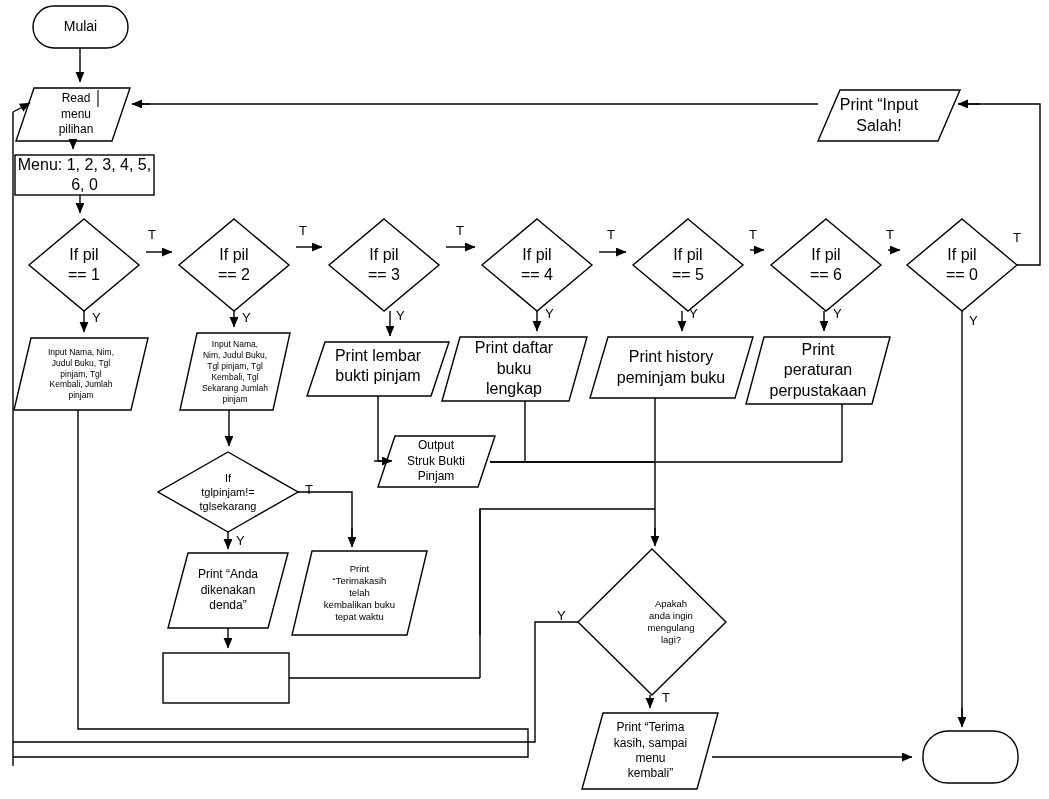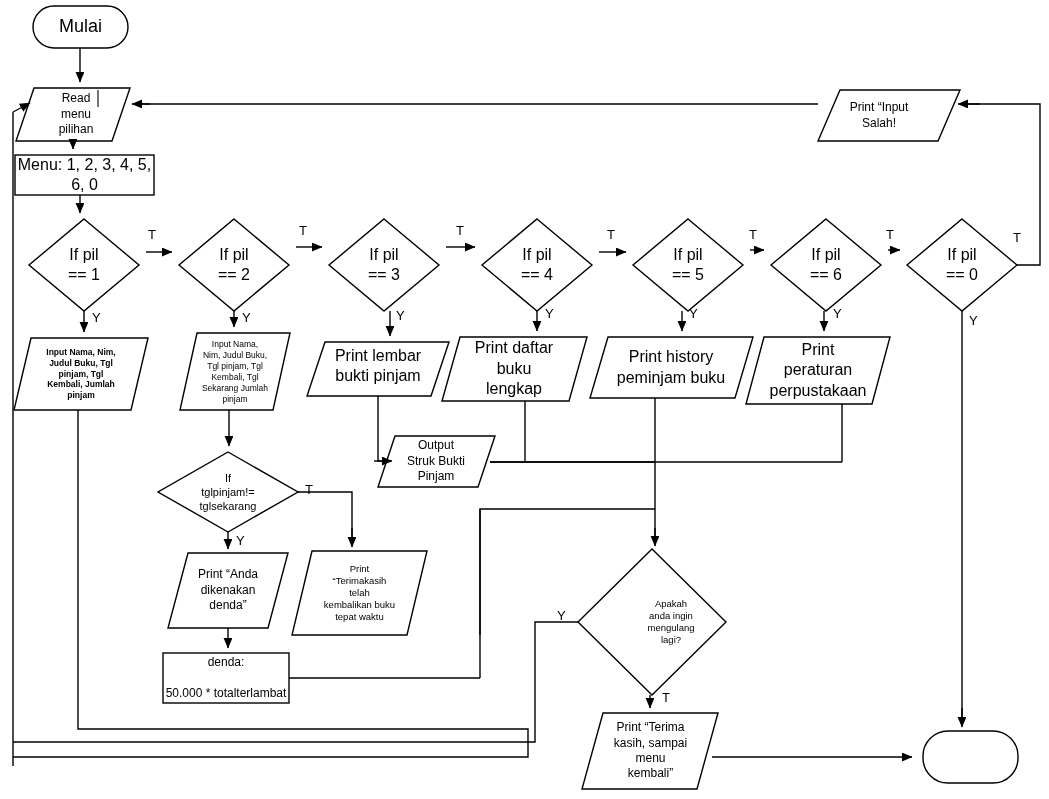--- a/index.html
+++ b/index.html
@@ -37,23 +37,23 @@
     white-space: pre-line;
     box-sizing: border-box;
   }
   .edge-label {
     position: absolute;
     font-size: 13px;
     line-height: 1;
     color: #000;
   }
   .s11 { font-size: 12px; }
-  .s12 { font-size: 12px; }
+  .s12 { font-size: 16px; }
   .s13 { font-size: 16px; }
-  .s14 { font-size: 18px; }
+  .s14 { font-size: 14px; }
   .s8  { font-size: 8.5px; }
   .s9  { font-size: 9.5px; }
 </style>
 </head>
 <body>
 
 <div id="canvas">
 
   <svg id="svg-layer" viewBox="0 0 1049 799">
     <defs>
@@ -195,21 +195,21 @@
 == 3</div>
   <div class="node-text s13" style="left:497px; top:228px; width:80px;  height:74px;">If pil
 == 4</div>
   <div class="node-text s13" style="left:648px; top:228px; width:80px;  height:74px;">If pil
 == 5</div>
   <div class="node-text s13" style="left:786px; top:228px; width:80px;  height:74px;">If pil
 == 6</div>
   <div class="node-text s13" style="left:922px; top:228px; width:80px;  height:74px;">If pil
 == 0</div>
 
-  <div class="node-text s8" style="left:20px;  top:340px; width:122px; height:68px;font-weight:bold;">Input Nama, Nim,
+  <div class="node-text s8" style="left:20px;  top:340px; width:122px; height:68px;">Input Nama, Nim,
 Judul Buku, Tgl
 pinjam, Tgl
 Kembali, Jumlah
 pinjam</div>
 
   <div class="node-text s8" style="left:185px; top:335px; width:100px; height:74px;">Input Nama,
 Nim, Judul Buku,
 Tgl pinjam, Tgl
 Kembali, Tgl
 Sekarang Jumlah
@@ -240,23 +240,20 @@
   <div class="node-text s11" style="left:178px; top:553px; width:100px; height:75px;">Print “Anda
 dikenakan
 denda”</div>
 
   <div class="node-text s9" style="left:302px; top:551px; width:115px; height:84px;">Print
 “Terimakasih
 telah
 kembalikan buku
 tepat waktu</div>
 
-  <div class="node-text s11" style="left:163px; top:653px; width:126px; height:50px;">denda:
-
-50.000 * totalterlambat</div>
 
   <div class="node-text s9" style="left:631px; top:585px; width:80px;  height:74px;">Apakah
 anda ingin
 mengulang
 lagi?</div>
 
   <div class="node-text s11" style="left:593px; top:713px; width:115px; height:76px;">Print “Terima
 kasih, sampai
 menu
 kembali”</div>

